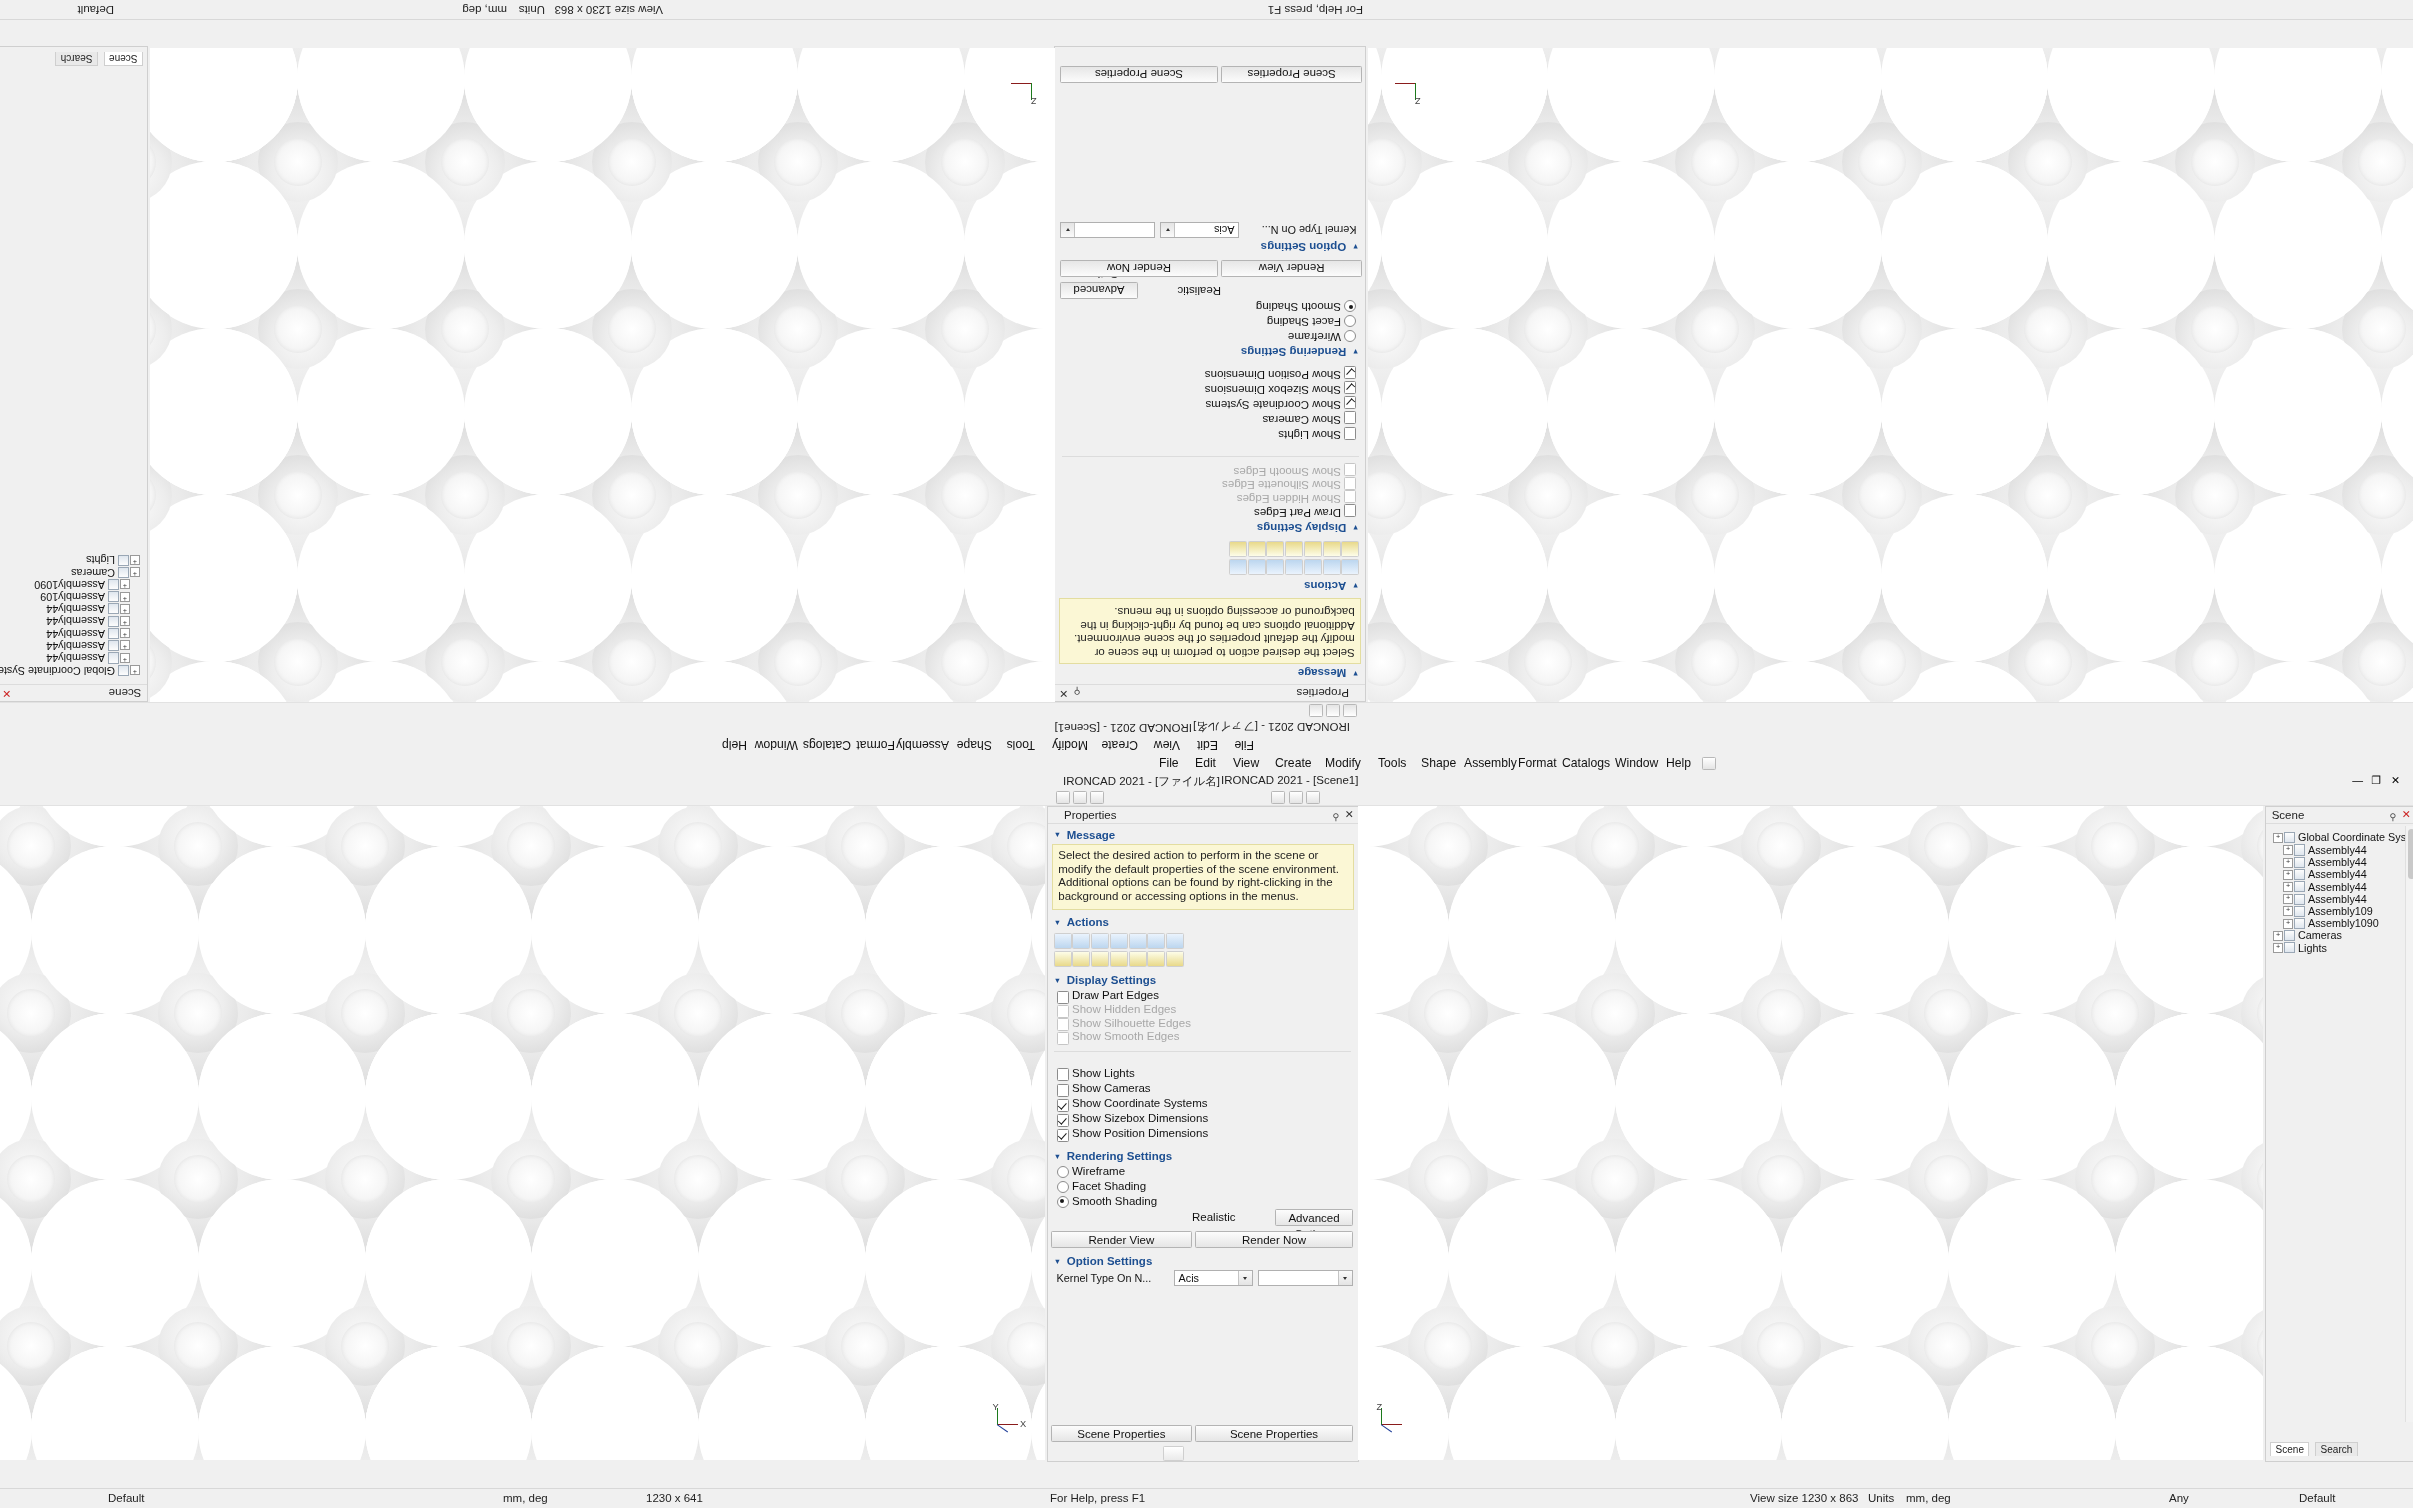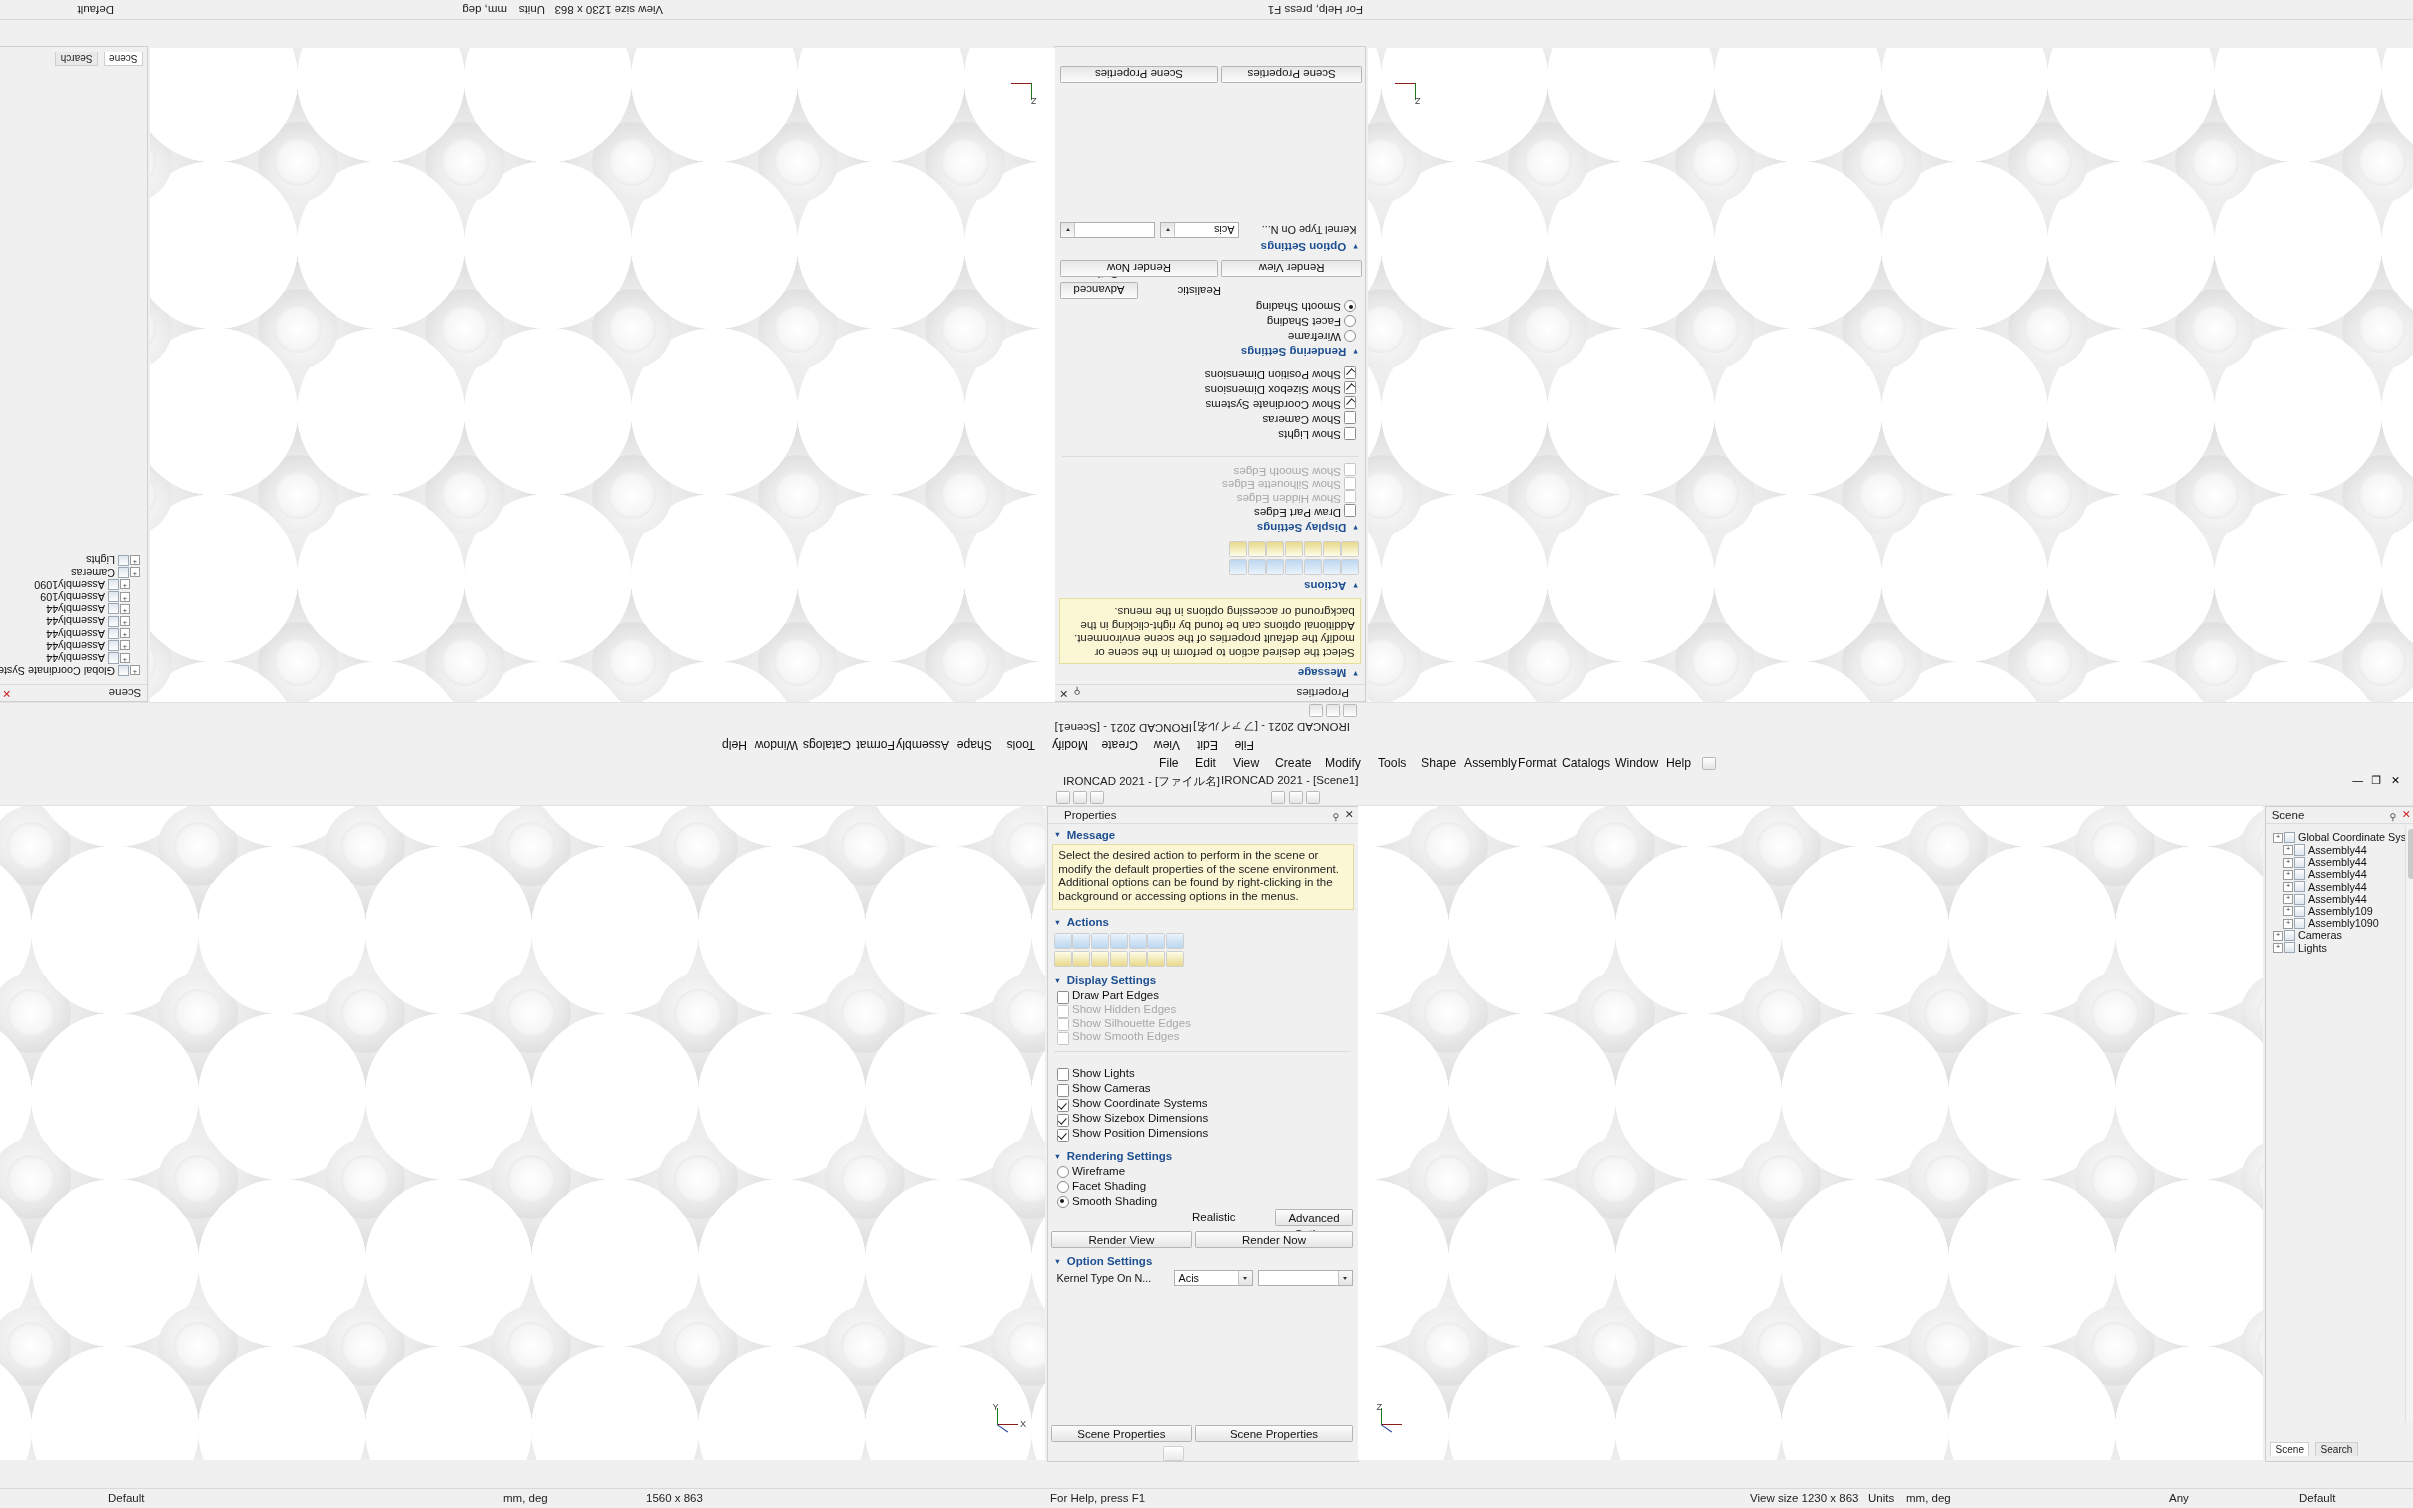--- a/index.html
+++ b/index.html
@@ -836,21 +836,21 @@
       </div>
     </div>
 
     <div class="statusbar">
       <span style="left:1050px;">For Help, press F1</span>
       <span style="left:1750px;">View size 1230 x 863</span>
       <span style="left:1868px;">Units</span>
       <span style="left:1906px;">mm, deg</span>
       <span style="left:2169px;">Any</span>
       <span style="left:2299px;">Default</span>
-      <span style="left:646px;">1560 x 863</span>
+      <span style="left:646px;">1230 x 641</span>
       <span style="left:503px;">mm, deg</span>
       <span style="left:108px;">Default</span>
     </div>
   </div>
 
   <div class="half top">
 
     <div class="menubar">
       <div class="mi" style="left:1159px;">File</div>
       <div class="mi" style="left:1195px;">Edit</div>

